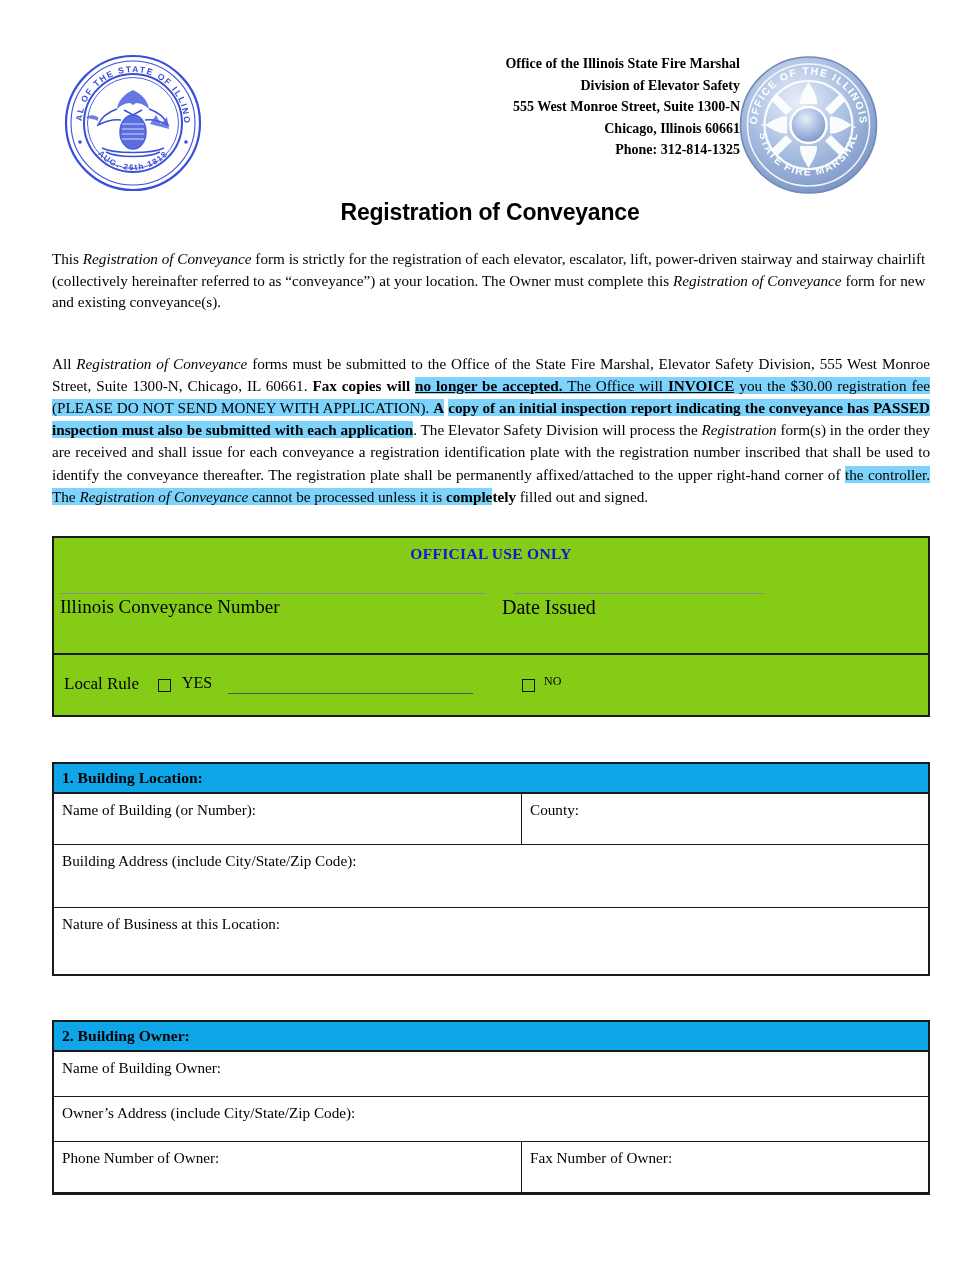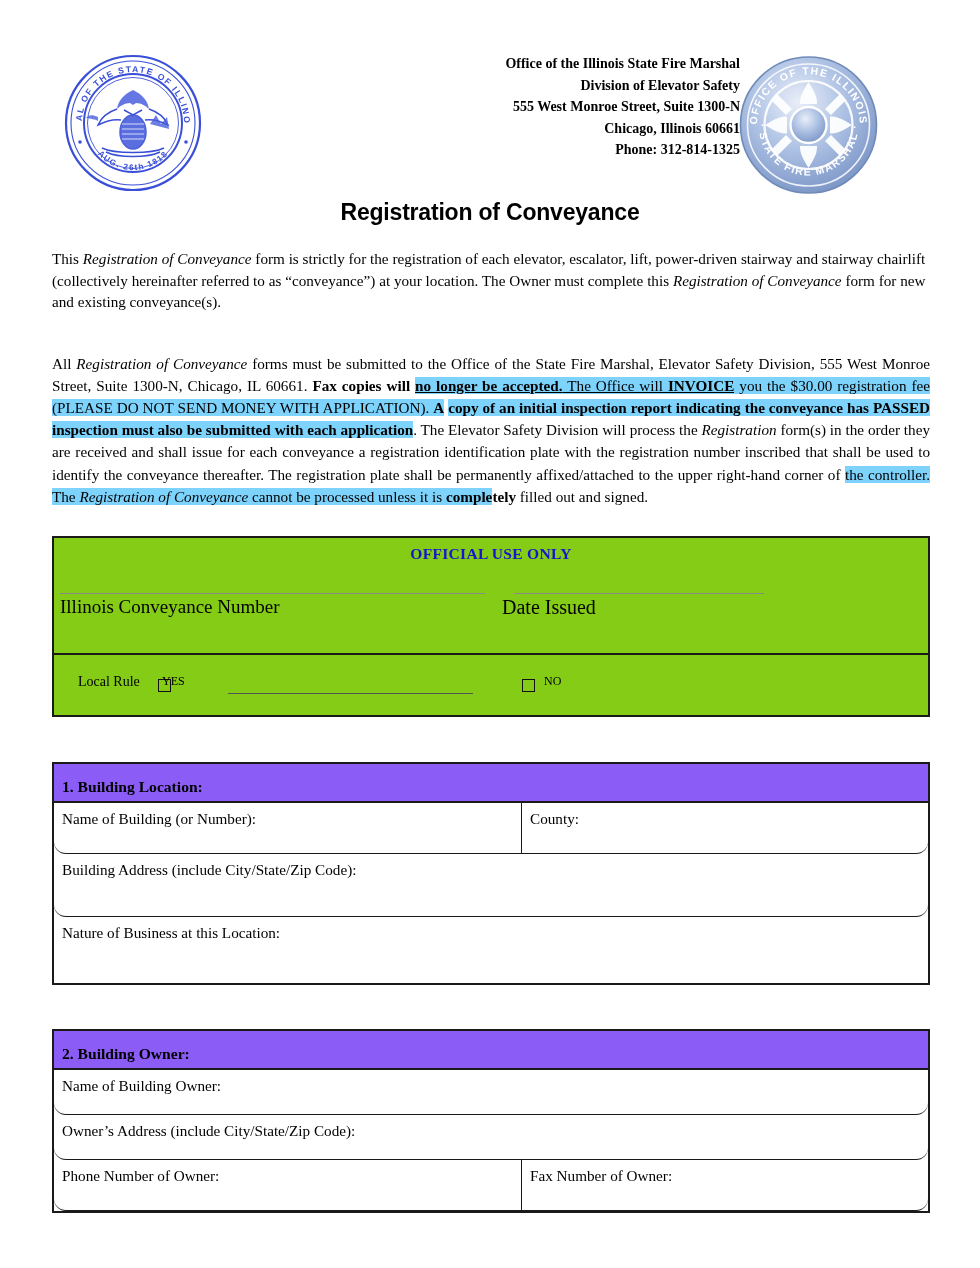--- a/index.html
+++ b/index.html
@@ -111,55 +111,54 @@
   .fl-conv { left: 6px;  top: 28px; width: 425px; }
   .fl-date { left: 460px; top: 28px; width: 250px; }
   .lbl-conv { position: absolute; left: 6px;  top: 31px; font-size: 19px; }
   .lbl-date { position: absolute; left: 448px; top: 31px; font-size: 20px; }
 
   .official-lower {
     border-top: 2px solid #1a1a1a;
     height: 60px;
     position: relative;
   }
-  .lr-label { position: absolute; left: 24px; top: 19px; font-size: 14px; text-align: center; }
+  .lr-label { position: absolute; left: 10px; top: 19px; font-size: 17px; text-align: center; }
   .cb {
     display: inline-block;
     width: 11px;
     height: 11px;
     border: 1.8px solid #111;
     vertical-align: -1px;
   }
   .lr-yes-box { position: absolute; left: 104px; top: 22px; }
-  .lr-yes-txt { position: absolute; left: 108px; top: 19px; font-size: 12px; }
+  .lr-yes-txt { position: absolute; left: 128px; top: 19px; font-size: 16px; }
   .lr-yes-line { position: absolute; left: 174px; top: 38px; width: 245px; border-bottom: 1.3px solid #555; }
   .lr-no-box  { position: absolute; left: 468px; top: 22px; }
   .lr-no-txt  { position: absolute; left: 490px; top: 19px; font-size: 12px; }
 
   
   .section {
     margin: 0 50px 0 52px;
     border-left: 2px solid #1a1a1a;
     border-right: 2px solid #1a1a1a;
     border-bottom: 2px solid #1a1a1a;
     border-top: 2px solid #1a1a1a;
   }
   .sec1 { margin-top: 45px; }
   .sec2 { margin-top: 44px; }
   .sec-head {
-    background: #8b5cf6;
+    background: #0ea5e9;
     font-weight: bold;
     font-size: 15.6px;
-    padding: 14px 0 5px 8px;
+    padding: 5px 0 5px 8px;
     border-bottom: 2px solid #1a1a1a;
   }
   .row {
     display: flex;
     border-bottom: 1.6px solid #1a1a1a;
-    border-radius: 12px;
   }
   .row.last { border-bottom: none; }
   .cell {
     font-size: 15.2px;
     padding: 6px 0 0 8px;
     box-sizing: border-box;
     line-height: 20px;
   }
   .cell-left   { width: 468px; border-right: 1.6px solid #1a1a1a; }
   .cell-right  { flex: 1; }

